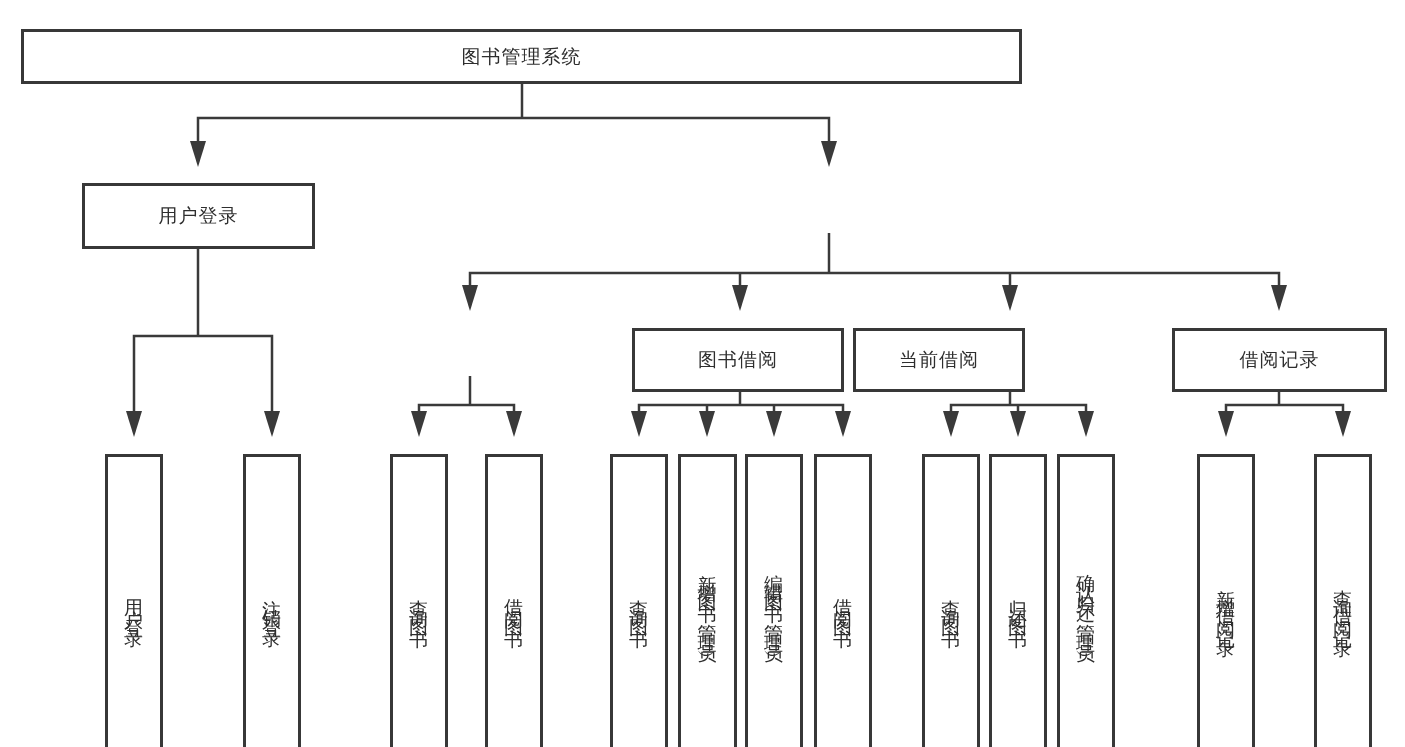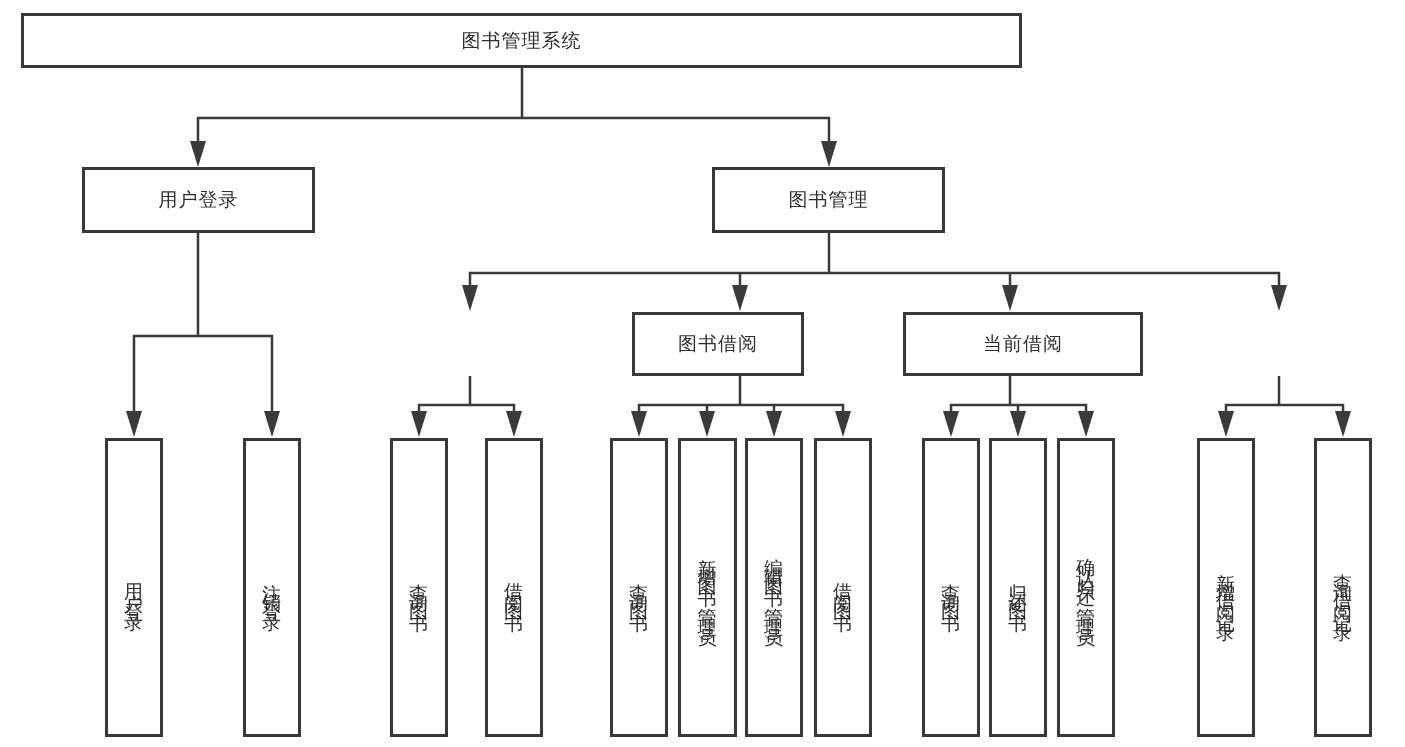--- a/index.html
+++ b/index.html
@@ -18,20 +18,21 @@
     box-sizing: border-box;
     background: #ffffff;
     border: 3px solid #383838;
     display: flex;
     align-items: center;
     justify-content: center;
     font-size: 19px;
     letter-spacing: 1px;
     color: #2e2e2e;
     z-index: 2;
+    margin-top: 16px;
   }
   .vbox { z-index: 2; }
   .vbox span {
     writing-mode: vertical-rl;
     text-orientation: mixed;
     letter-spacing: 10px;
     font-size: 19px;
     line-height: 1;
     white-space: nowrap;
   }
@@ -99,24 +100,24 @@
       <path d="M1010,411 L1026,411 L1018,437 Z"></path>
       <path d="M1078,411 L1094,411 L1086,437 Z"></path>
       <path d="M1218,411 L1234,411 L1226,437 Z"></path>
       <path d="M1335,411 L1351,411 L1343,437 Z"></path>
     </g>
   </svg>
 
   <div class="node" style="left:21px; top:13px; width:1001px; height:55px;">图书管理系统</div>
 
   <div class="node" style="left:82px; top:167px; width:233px; height:66px;">用户登录</div>
-  <div class="node" style="left:712px; top:167px; width:233px; height:66px;">图书管理</div>
 
-  <div class="node" style="left:632px; top:312px; width:172px; height:64px;">图书借阅</div>
-  <div class="node" style="left:903px; top:312px; width:240px; height:64px;">当前借阅</div>
+  <div class="node" style="left:632px; top:312px; width:212px; height:64px;">图书借阅</div>
+  <div class="node" style="left:853px; top:312px; width:172px; height:64px;">当前借阅</div>
+  <div class="node" style="left:1172px; top:312px; width:215px; height:64px;">借阅记录</div>
 
   <div class="node vbox" style="left:105px; top:438px; width:58px; height:299px;">
     <span>用户登录</span>
   </div>
   <div class="node vbox" style="left:243px; top:438px; width:58px; height:299px;">
     <span>注销登录</span>
   </div>
   <div class="node vbox" style="left:390px; top:438px; width:58px; height:299px;">
     <span>查询图书</span>
   </div>

